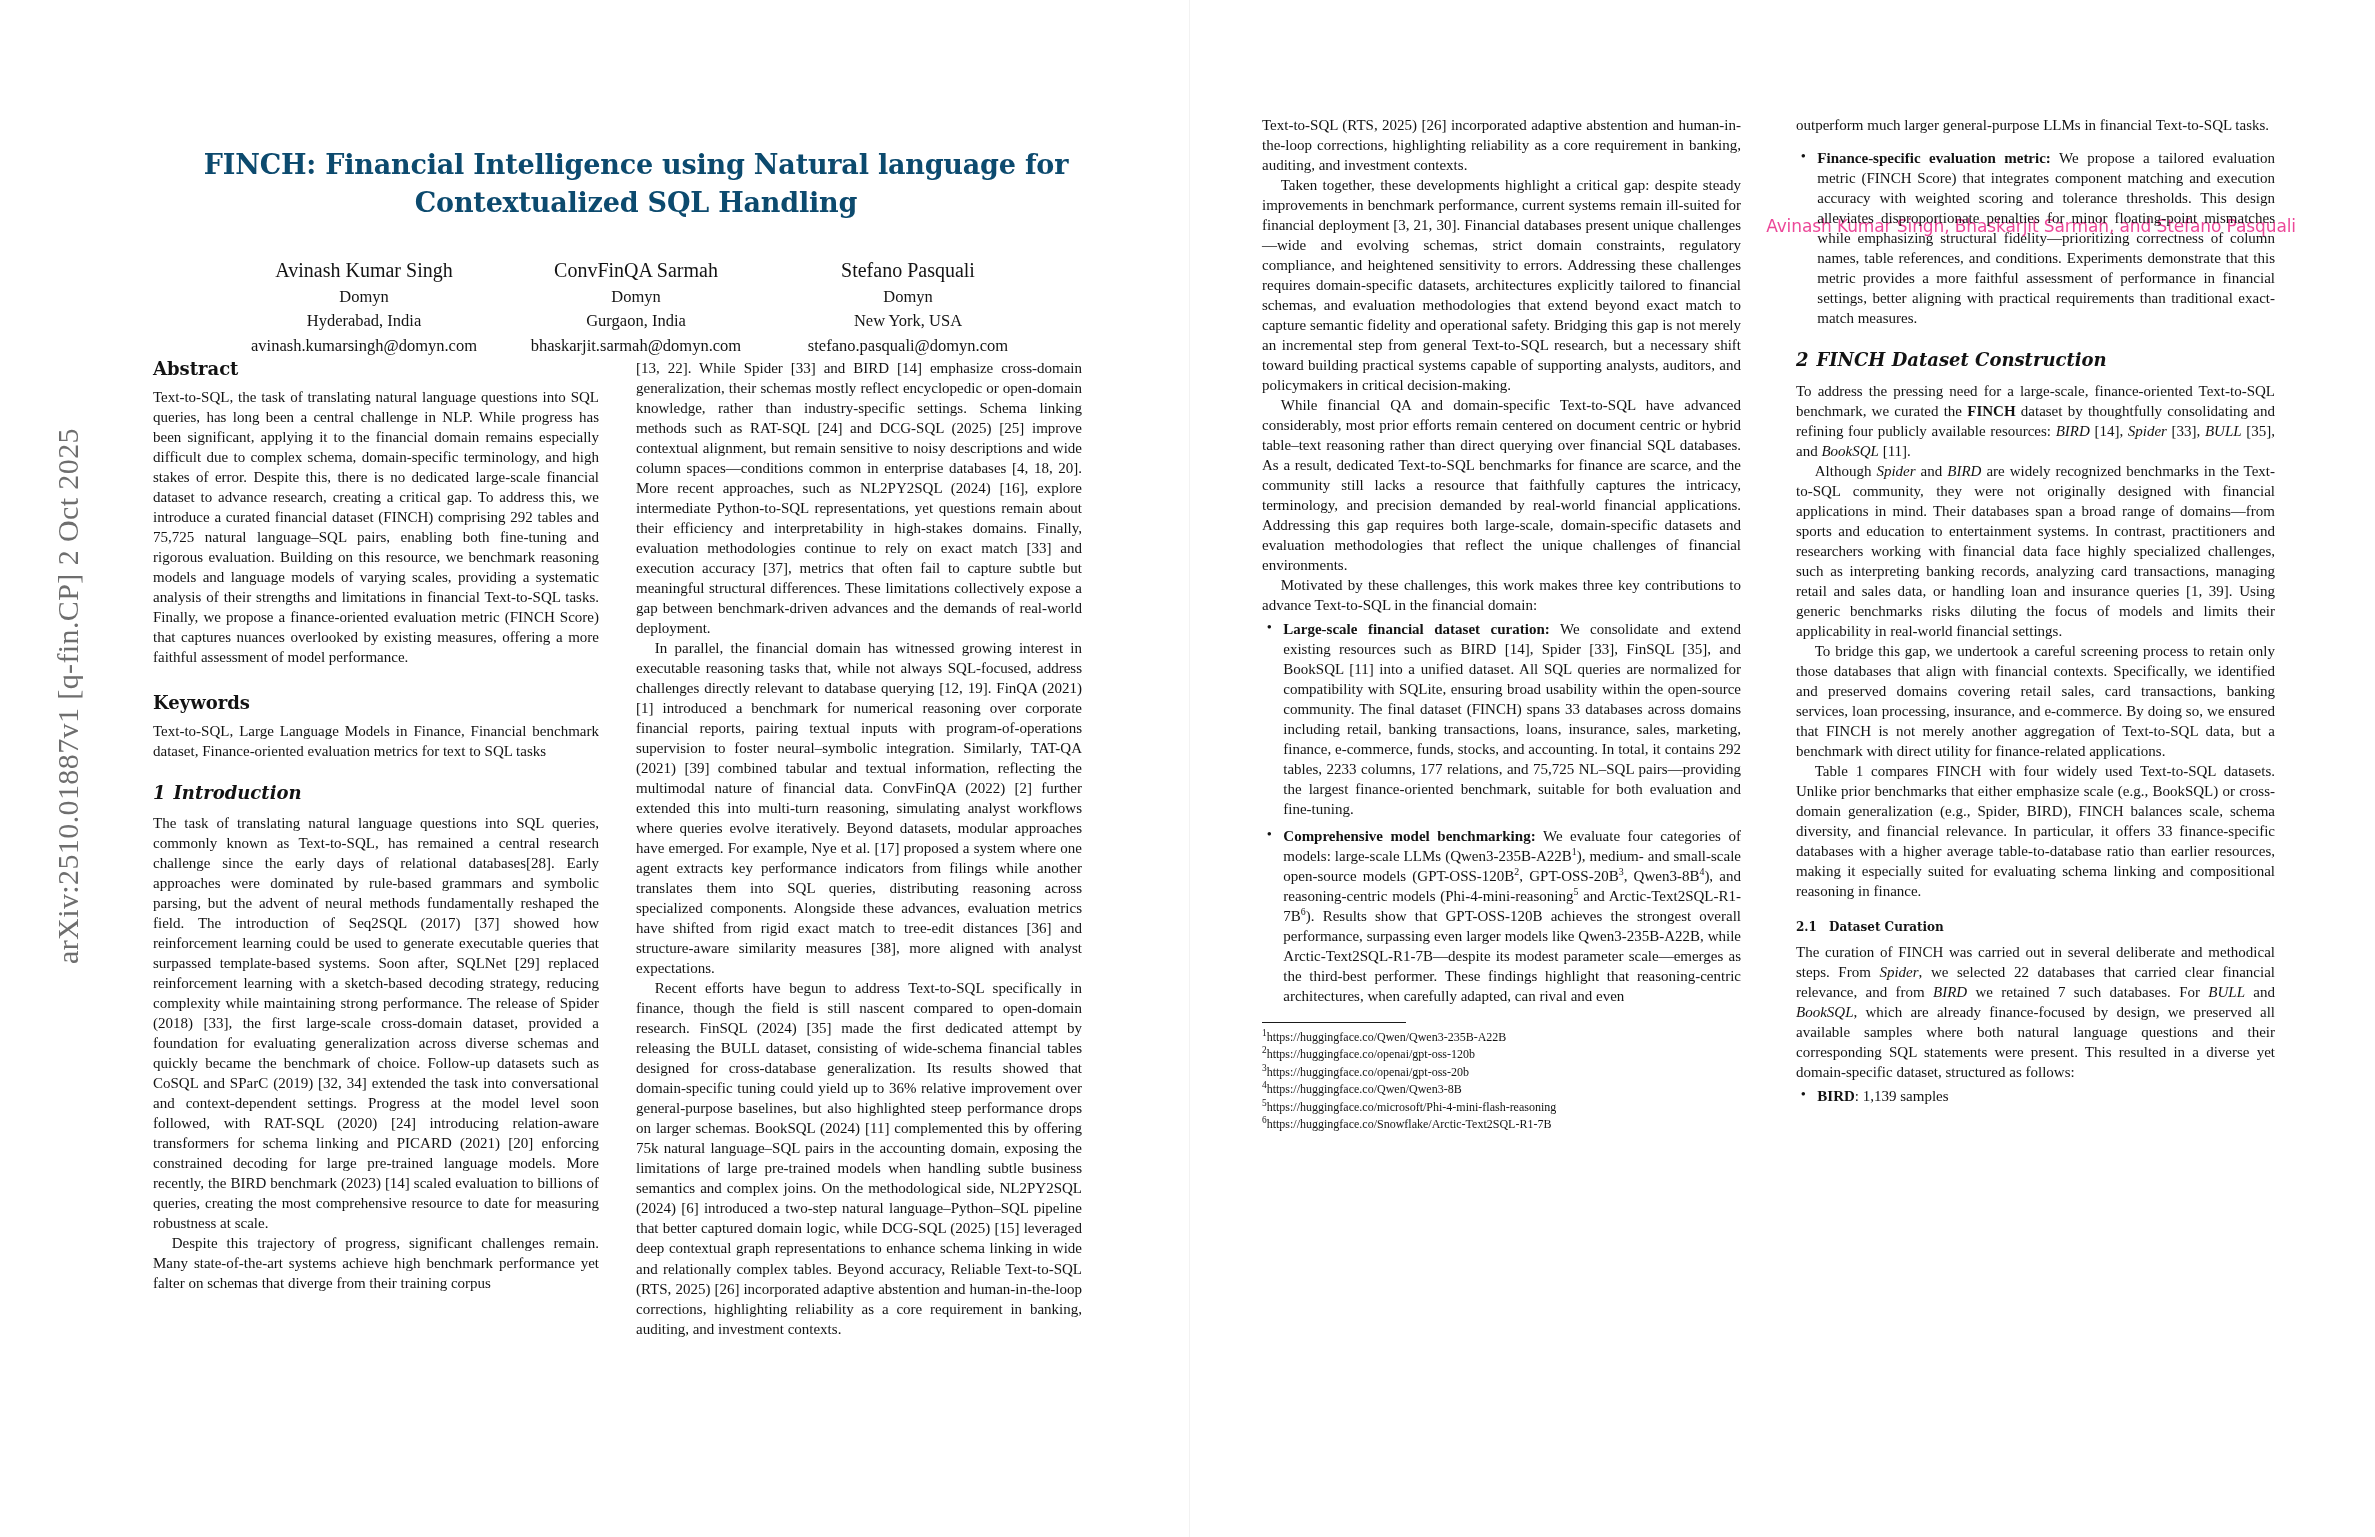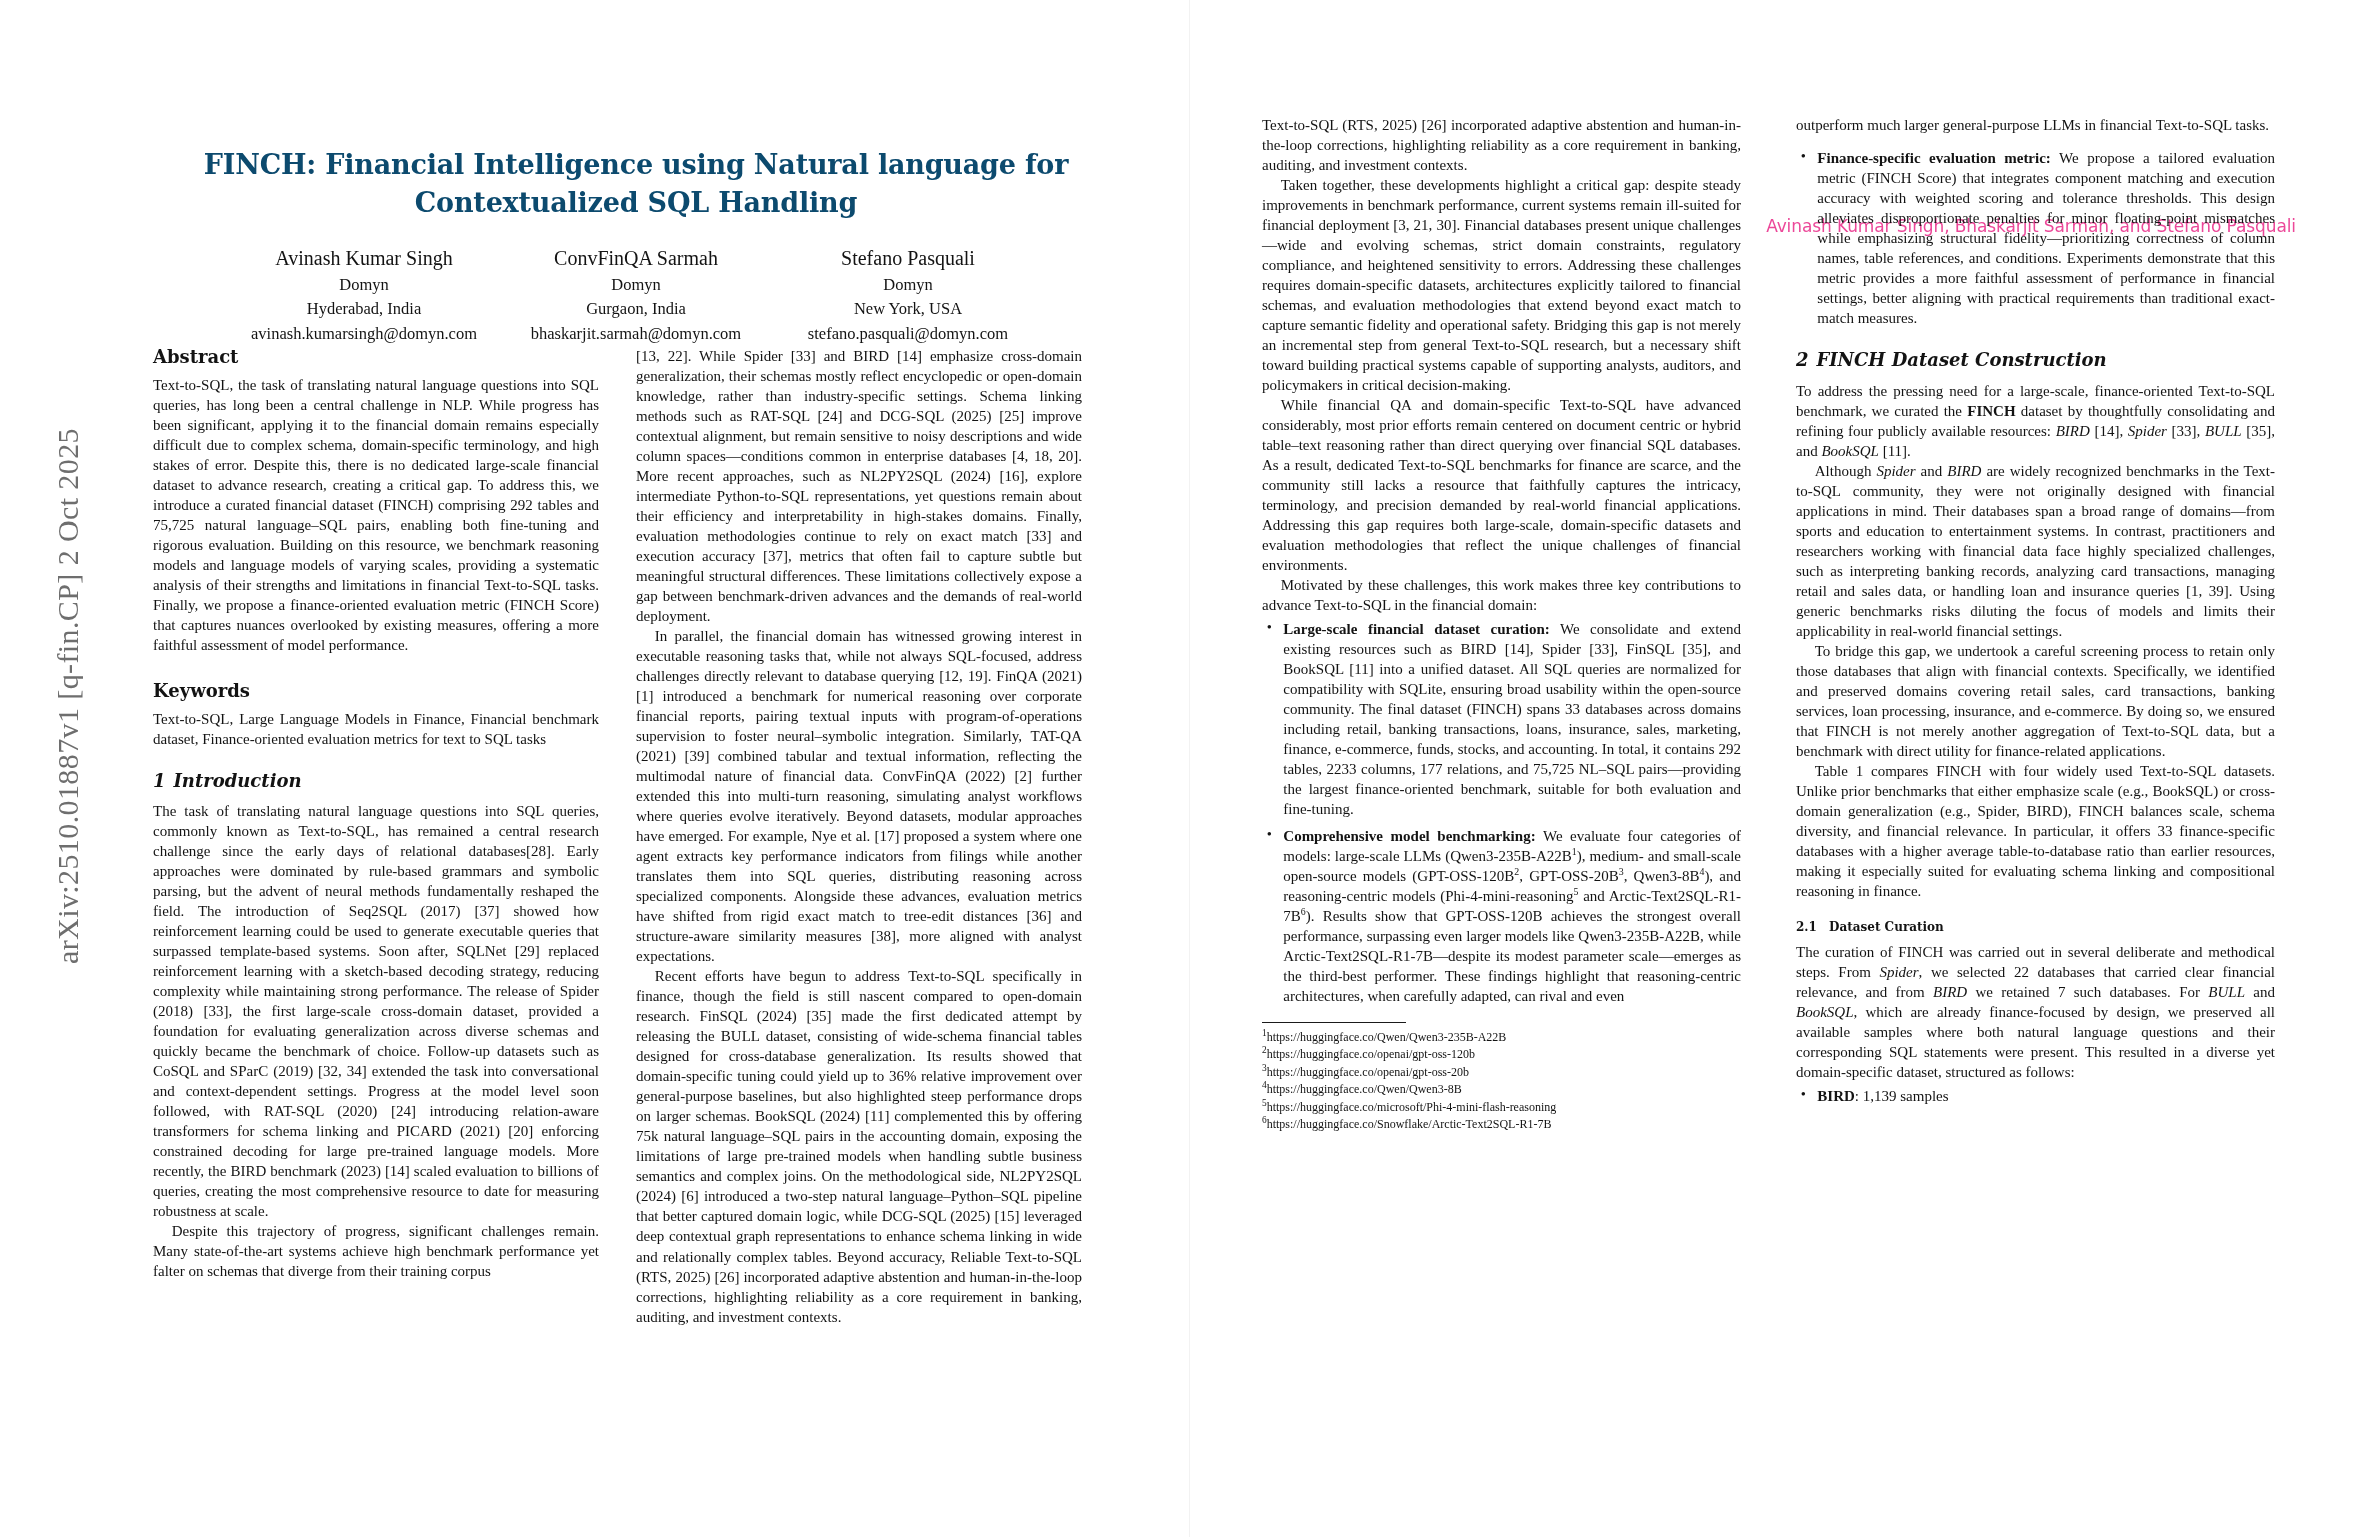--- a/index.html
+++ b/index.html
@@ -64,21 +64,21 @@
     font-weight: bold;
     font-size: 27px;
     line-height: 1.42;
     letter-spacing: -0.2px;
     margin: 0;
     color: #0c4a6e;
   }
   .authors {
     display: flex;
     justify-content: center;
-    margin-top: 21px;
+    margin-top: 33px;
     padding: 0 52px;
   }
   .author {
     flex: 1 1 0;
     text-align: center;
     line-height: 1.47;
   }
   .author-name { font-size: 20px; }
   .author-affil,
   .author-loc { font-size: 16.5px; }

